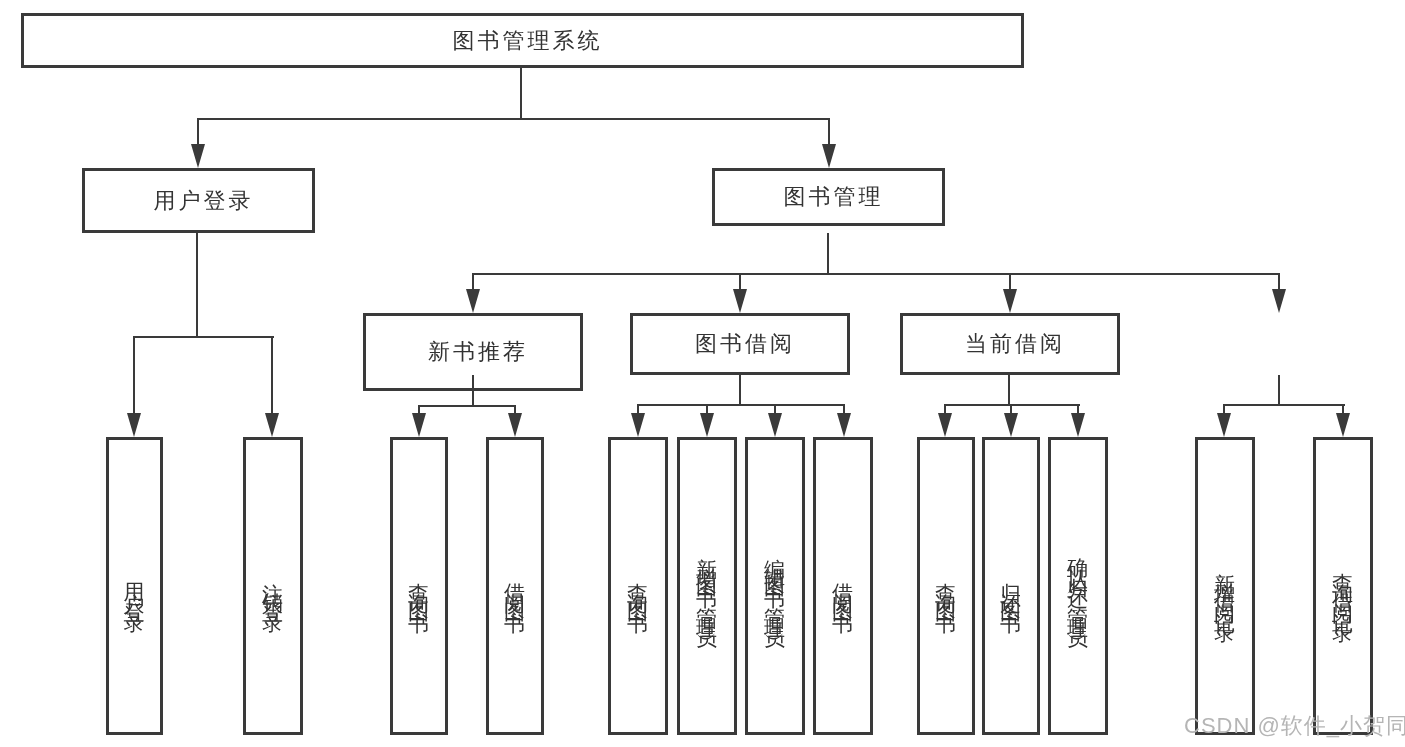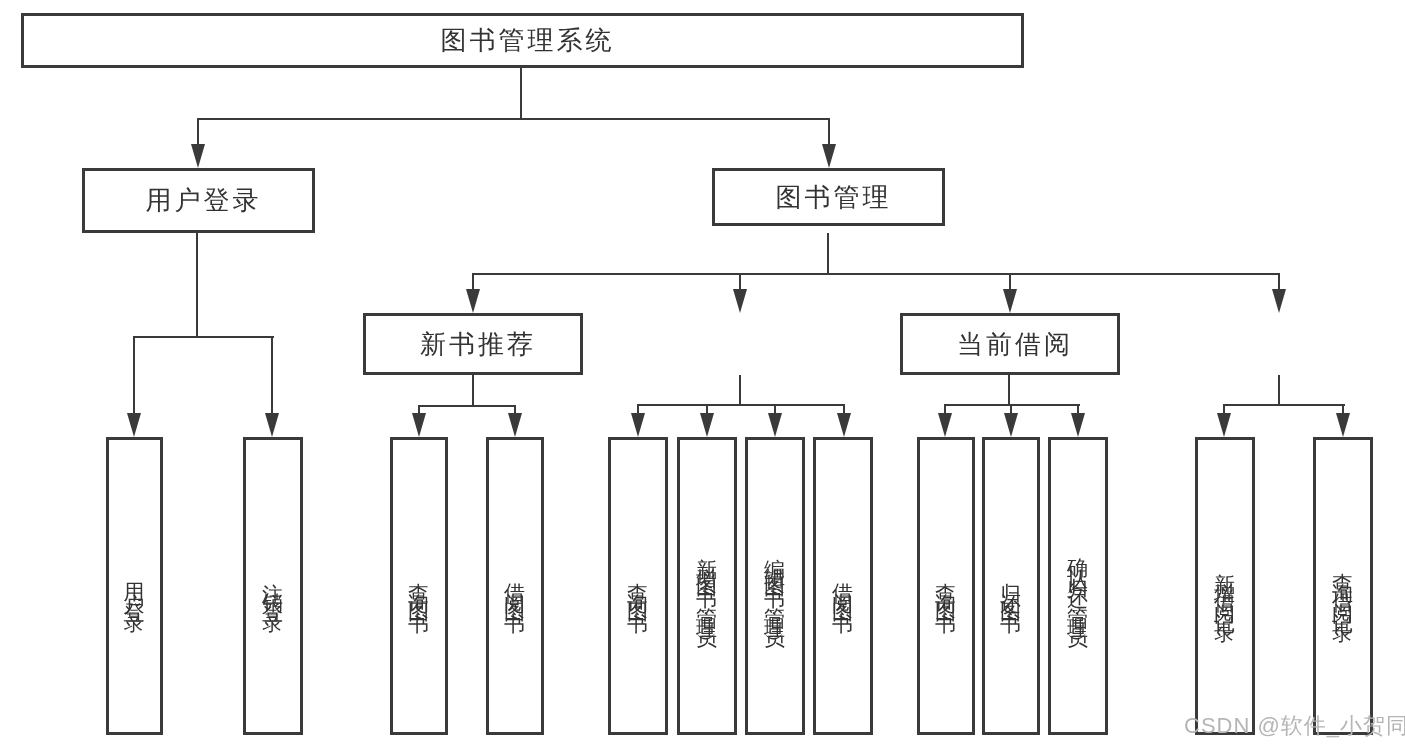--- a/index.html
+++ b/index.html
@@ -15,21 +15,21 @@
   .node {
     position: absolute;
     box-sizing: border-box;
     border: 3px solid #3a3a3a;
     background: #ffffff;
     display: flex;
     align-items: center;
     justify-content: center;
     color: #333333;
   }
-  .hnode { font-size: 26px; letter-spacing: 3px; padding-left: 10px; }
+  .hnode { font-size: 22px; letter-spacing: 3px; padding-left: 10px; }
   .leaf  { top: 437px; height: 298px; }
   .leaf .vtext {
     writing-mode: vertical-rl;
     text-orientation: mixed;
     font-size: 21px;
     letter-spacing: 10px;
     line-height: 1.1;
     color: #333333;
     white-space: nowrap;
   }
@@ -90,22 +90,25 @@
   <div class="line hline" style="left:472px; top:273px; width:808px;"></div>
   <div class="line vline" style="left:472px; top:273px; height:20px;"></div>
   <div class="arrow" style="left:466px; top:289px;"></div>
   <div class="line vline" style="left:739px; top:273px; height:20px;"></div>
   <div class="arrow" style="left:733px; top:289px;"></div>
   <div class="line vline" style="left:1009px; top:273px; height:20px;"></div>
   <div class="arrow" style="left:1003px; top:289px;"></div>
   <div class="line vline" style="left:1278px; top:273px; height:20px;"></div>
   <div class="arrow" style="left:1272px; top:289px;"></div>
 
-  <div class="node hnode" style="left:363px; top:313px; width:220px; height:62px;">
+  <div class="node hnode" style="left:363px; top:313px; width:220px; height:78px;">
     <span>新书推荐</span>
+  </div>
+  <div class="node hnode" style="left:630px; top:313px; width:220px; height:62px;">
+    <span>图书借阅</span>
   </div>
   <div class="node hnode" style="left:900px; top:313px; width:220px; height:62px;">
     <span>当前借阅</span>
   </div>
 
   <div class="line vline" style="left:472px; top:375px; height:32px;"></div>
   <div class="line hline" style="left:418px; top:405px; width:98px;"></div>
   <div class="line vline" style="left:418px; top:405px; height:12px;"></div>
   <div class="arrow" style="left:412px; top:413px;"></div>
   <div class="line vline" style="left:514px; top:405px; height:12px;"></div>

